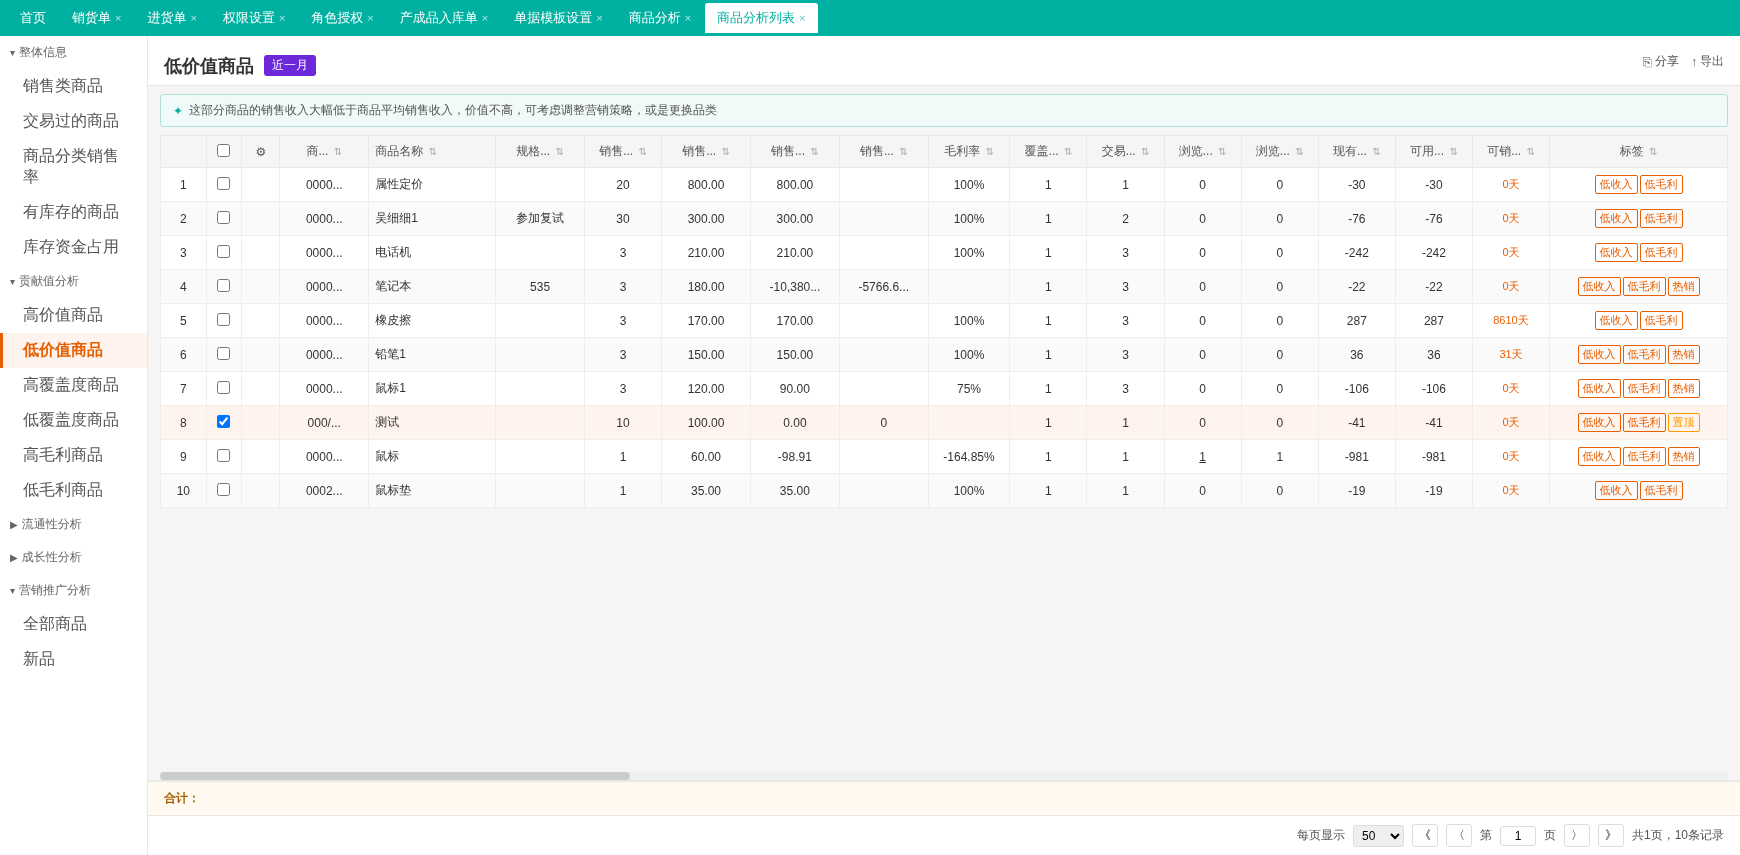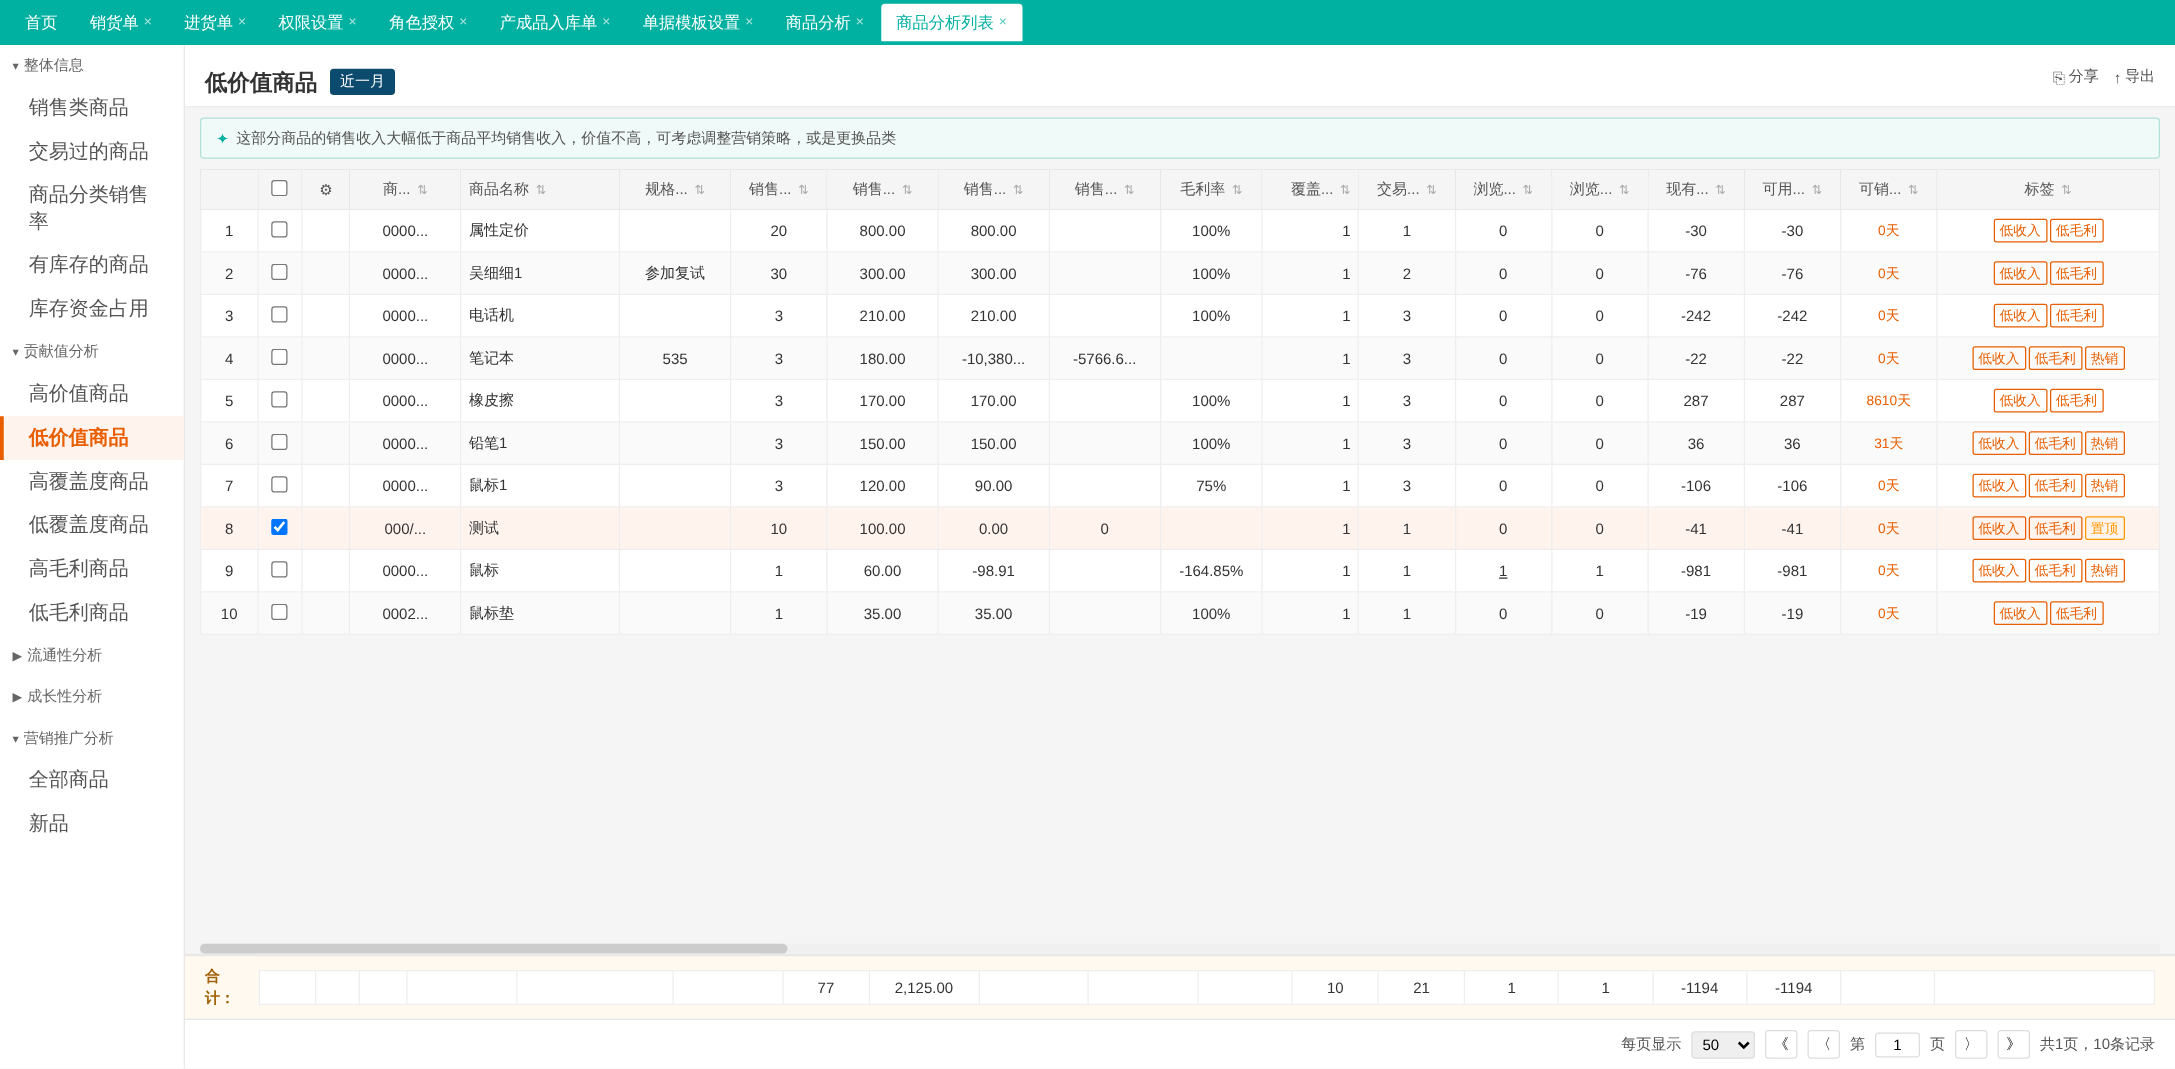--- a/index.html
+++ b/index.html
@@ -83,21 +83,21 @@
       gap: 10px;
       flex-wrap: wrap;
       min-height: 50px;
     }
     .page-title {
       font-size: 18px;
       font-weight: bold;
       color: #333;
     }
     .filter-tag {
-      background: #0c4a6e;
+      background: #6d28d9;
       color: #fff;
       border-radius: 3px;
       padding: 2px 8px;
       font-size: 12px;
       cursor: pointer;
     }
     .search-box {
       display: flex;
       align-items: center;
       border: 1px solid #ddd;
@@ -259,21 +259,21 @@
     .col-num { width: 36px; }
     .col-check { width: 28px; }
     .col-code { width: 70px; }
     .col-name { width: 100px; text-align: left !important; }
     .col-spec { width: 70px; }
     .col-sale-qty { width: 55px; }
     .col-sale-amt { width: 70px; }
     .col-sale-price { width: 70px; }
     .col-sale-cost { width: 70px; }
     .col-gross { width: 60px; }
-    .col-cover { width: 55px; text-align: right; }
+    .col-cover { width: 55px; }
     .col-trade { width: 55px; }
     .col-browse1 { width: 60px; }
     .col-browse2 { width: 60px; }
     .col-stock { width: 60px; }
     .col-avail { width: 60px; }
     .col-sellable { width: 60px; }
     .col-tags { width: 140px; }
   </style>
 </head>
 <body>
@@ -616,45 +616,20 @@
           </tbody>
       </table>
     </div>
 
     <div class="scrollbar-area">
       <div class="scrollbar-thumb"></div>
     </div>
 
     <div class="table-footer">
       <span class="footer-label">合计：</span>
-      <table style="width:100%; border-collapse:collapse; font-size:12px;">
-        <tbody>
-          <tr>
-            <td style="width:36px"></td>
-            <td style="width:28px"></td>
-            <td style="width:30px"></td>
-            <td style="width:70px"></td>
-            <td style="width:100px"></td>
-            <td style="width:70px"></td>
-            <td style="width:55px; text-align:center;">77</td>
-            <td style="width:70px; text-align:center;">2,125.00</td>
-            <td style="width:70px"></td>
-            <td style="width:70px"></td>
-            <td style="width:60px"></td>
-            <td style="width:55px; text-align:center;">10</td>
-            <td style="width:55px; text-align:center;">21</td>
-            <td style="width:60px; text-align:center;">1</td>
-            <td style="width:60px; text-align:center;">1</td>
-            <td style="width:60px; text-align:center;">-1194</td>
-            <td style="width:60px; text-align:center;">-1194</td>
-            <td style="width:60px"></td>
-            <td style="width:140px"></td>
-          </tr>
-        </tbody>
-      </table>
     </div>
 
     <div class="pagination-bar">
       <span>每页显示</span>
       <select class="page-size-select">
         <option>50</option>
         <option>20</option>
         <option>100</option>
       </select>
       <button class="page-btn">《</button>

